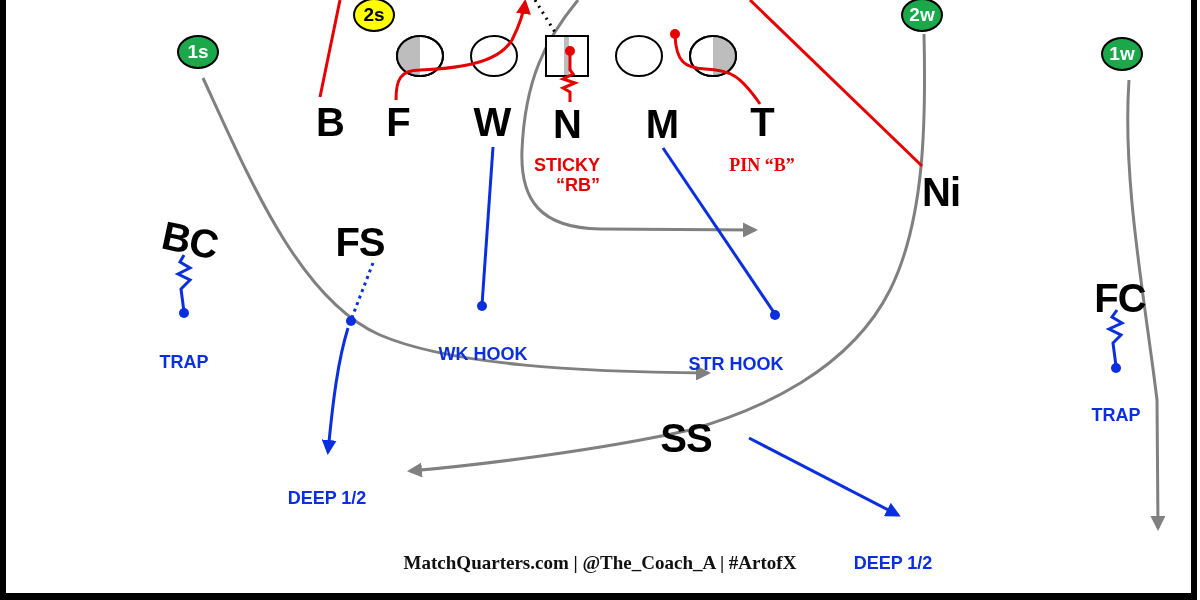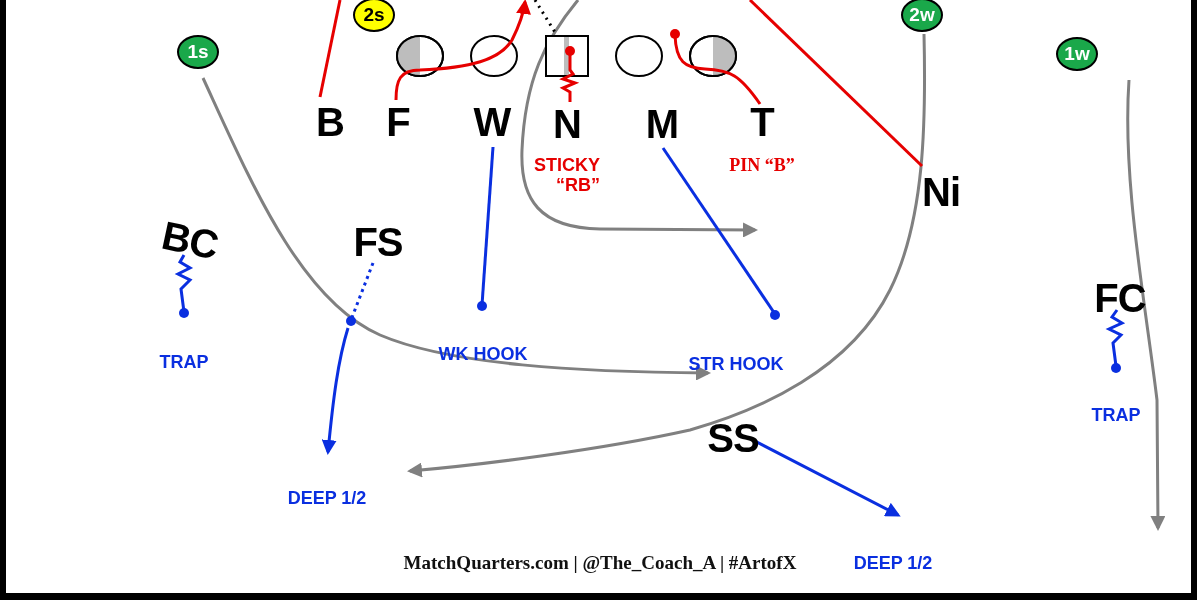--- a/index.html
+++ b/index.html
@@ -82,33 +82,33 @@
     <circle cx="351" cy="321" r="5" fill="#0a2fe0"></circle>
     <path d="M348,328 C 338,360 333,400 328,452" fill="none" stroke="#0a2fe0" stroke-width="3" marker-end="url(#arrow-blue)"></path>
     <path d="M749,438 L 898,515" fill="none" stroke="#0a2fe0" stroke-width="3" marker-end="url(#arrow-blue)"></path>
     <path d="M1117,310 L 1112,317 L 1122,323 L 1109,329 L 1121,335 L 1113,343 L 1116,366" fill="none" stroke="#0a2fe0" stroke-width="3"></path>
     <circle cx="1116" cy="368" r="5" fill="#0a2fe0"></circle>
   </svg>
 
   <div class="badge green" style="left:198px; top:52px;">1s</div>
   <div class="badge yellow" style="left:374px; top:15px;">2s</div>
   <div class="badge green" style="left:922px; top:15px;">2w</div>
-  <div class="badge green" style="left:1077px; top:54px;">1w</div>
+  <div class="badge green" style="left:1122px; top:54px;">1w</div>
 
   <div class="label player" style="left:330px; top:102px;">B</div>
   <div class="label player" style="left:398px; top:102px;">F</div>
   <div class="label player" style="left:492px; top:102px;">W</div>
   <div class="label player" style="left:567px; top:104px;">N</div>
   <div class="label player" style="left:662px; top:104px;">M</div>
   <div class="label player" style="left:762px; top:102px;">T</div>
   <div class="label player" style="left:921px; top:172px;margin-left:20px;">Ni</div>
   <div class="label player bc" style="left:190px; top:220px;">BC</div>
-  <div class="label player" style="left:378px; top:222px;">FS</div>
+  <div class="label player" style="left:360px; top:222px;">FS</div>
   <div class="label player" style="left:1120px; top:278px;">FC</div>
-  <div class="label player" style="left:733px; top:418px;">SS</div>
+  <div class="label player" style="left:686px; top:418px;">SS</div>
 
   <div class="label assign red" style="left:567px; top:155px;">
     <div>STICKY</div>
     <div>“RB”</div>
   </div>
   <div class="label assign red" style="left:762px; top:155px;font-family:Liberation Serif, serif;">PIN “B”</div>
   <div class="label assign blue" style="left:184px; top:324px;">TRAP</div>
   <div class="label assign blue" style="left:483px; top:316px;">WK HOOK</div>
   <div class="label assign blue" style="left:736px; top:326px;">STR HOOK</div>
   <div class="label assign blue" style="left:327px; top:460px;">DEEP 1/2</div>

